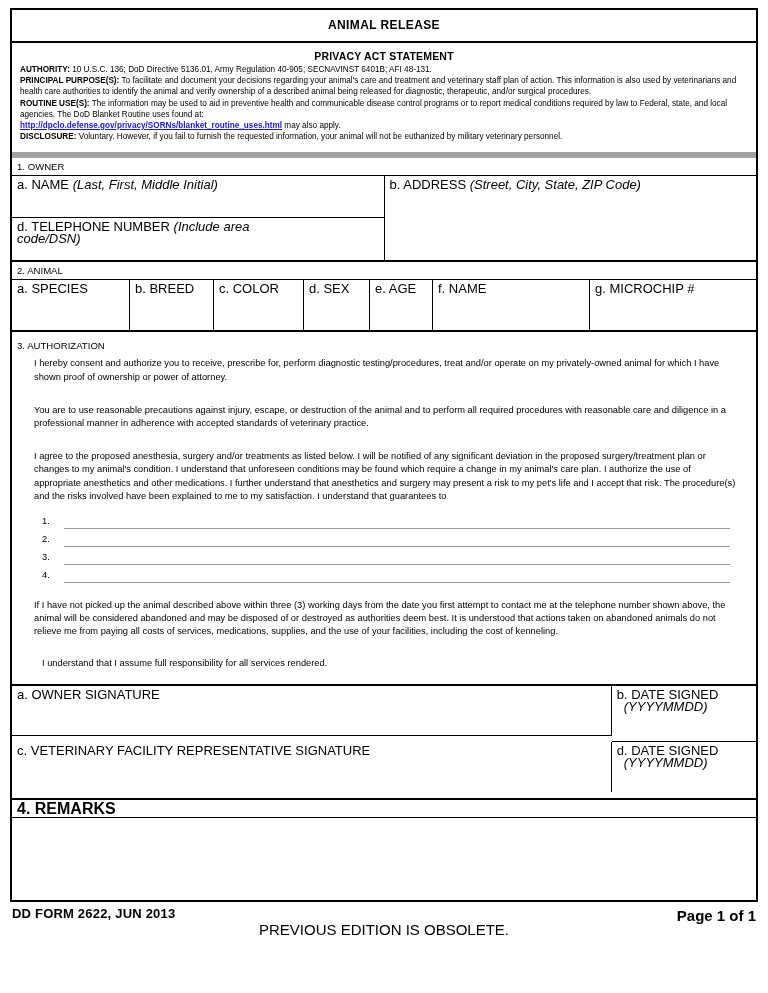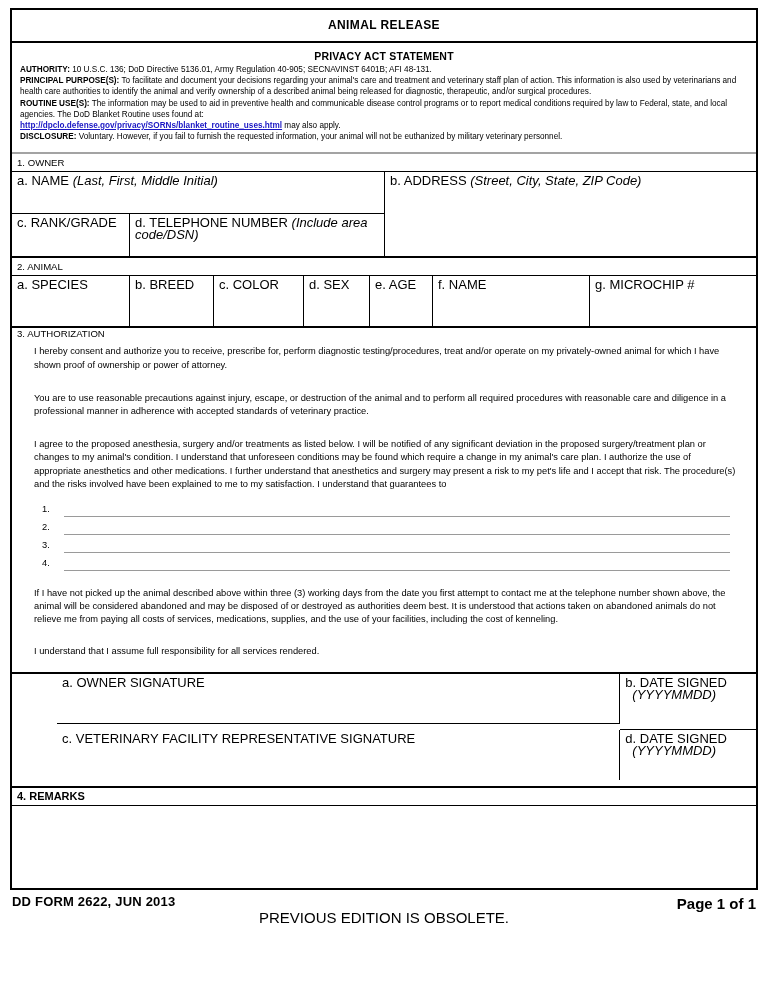--- a/index.html
+++ b/index.html
@@ -35,21 +35,21 @@
     border-bottom: 2px solid #000;
     text-align: center;
     font-size: 12px;
     font-weight: bold;
     letter-spacing: .4px;
     padding: 8px 0 9px 0;
   }
 
   
   .privacy-block {
-    border-bottom: 2px solid #a3a3a3;
+    border-bottom: 6px solid #a3a3a3;
     padding: 7px 8px 10px 8px;
   }
   .privacy-title {
     text-align: center;
     font-size: 10.5px;
     font-weight: bold;
     letter-spacing: .2px;
     margin-bottom: 2px;
   }
   .privacy-line {
@@ -132,30 +132,30 @@
     padding-bottom: 2px;
   }
   .num-line {
     flex: 1;
     border-bottom: 1px solid #9a9a9a;
     height: 14px;
     margin-right: 8px;
   }
 
   .auth-tail { margin-top: 16px; }
-  .auth-final { margin: 18px 0 14px 0; }
-
-  
-  .sig-left  { width: 603px; height: 50px; margin-left: 45px; }
+  .auth-final { margin: 18px 0 14px 8px; }
+
+  
+  .sig-left  { width: 603px; height: 50px; }
   .sig-right { width: 145px; height: 56px; }
   .sig-right .sub { display: block; padding-left: 7px; font-style: italic; }
 
   
   .remarks-head {
-    font-size: 11px;
+    font-size: 16px;
     font-weight: bold;
     padding: 3px 0 3px 5px;
     border-top: 2px solid #000;
     border-bottom: 1px solid #000;
     line-height: 11px;
   }
   .remarks-body { height: 82px; }
 
   
   .footer {
@@ -218,24 +218,20 @@
     <div class="sec-head">1. OWNER</div>
 
     <div class="row">
 
       <div class="owner-left b-r">
         <div class="cell name-cell b-b">
           <span class="lbl"><span>a. NAME</span> <i>(Last, First, Middle Initial)</i></span>
           <span></span>
         </div>
         <div class="row">
-          <div class="cell rank-cell b-r">
-            <span class="lbl">c. RANK/GRADE</span>
-            <span></span>
-          </div>
           <div class="cell tel-cell">
             <span class="lbl"><span>d. TELEPHONE NUMBER</span> <i>(Include area code/DSN)</i></span>
             <span></span>
           </div>
         </div>
       </div>
 
       <div class="owner-right">
         <div class="cell addr-cell">
           <span class="lbl"><span>b. ADDRESS</span> <i>(Street, City, State, ZIP Code)</i></span>
@@ -270,21 +266,21 @@
       <div class="cell an-name b-r">
         <span class="lbl">f. NAME</span>
         <span></span>
       </div>
       <div class="cell an-microchip">
         <span class="lbl">g. MICROCHIP #</span>
         <span></span>
       </div>
     </div>
 
-    <div class="sec-head sec-head-thick-top" style="border-bottom:none; padding-top:0; padding-bottom:0;">3. AUTHORIZATION</div>
+    <div class="sec-head sec-head-thick-top" style="border-bottom:none; padding-top:8px; padding-bottom:0;">3. AUTHORIZATION</div>
 
     <div class="auth-body">
       <p class="auth-p">I hereby consent and authorize you to receive, prescribe for, perform diagnostic testing/procedures, treat and/or operate on my privately-owned animal for which I have shown proof of ownership or power of attorney.</p>
       <p class="auth-p gap">You are to use reasonable precautions against injury, escape, or destruction of the animal and to perform all required procedures with reasonable care and diligence in a professional manner in adherence with accepted standards of veterinary practice.</p>
       <p class="auth-p gap">I agree to the proposed anesthesia, surgery and/or treatments as listed below.  I will be notified of any significant deviation in the proposed surgery/treatment plan or changes to my animal's condition.  I understand that unforeseen conditions may be found which require a change in my animal's care plan.  I authorize the use of appropriate anesthetics and other medications.  I further understand that anesthetics and surgery may present a risk to my pet's life and I accept that risk.  The procedure(s) and the risks involved have been explained to me to my satisfaction.  I understand that guarantees to</p>
 
       <div class="numbered">
         <div class="num-row">
           <span class="num-lbl">1.</span>
           <span class="num-line"></span>

